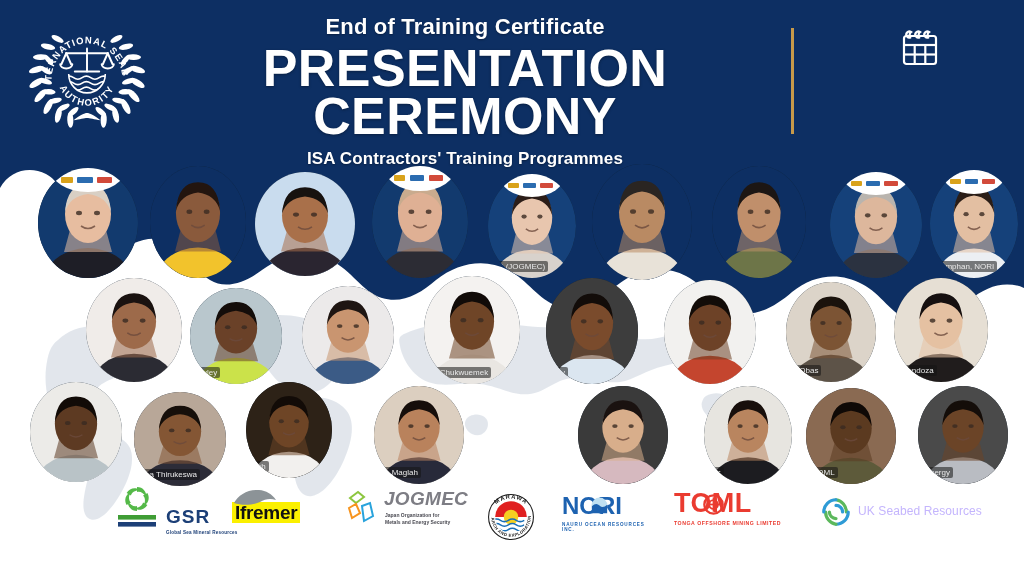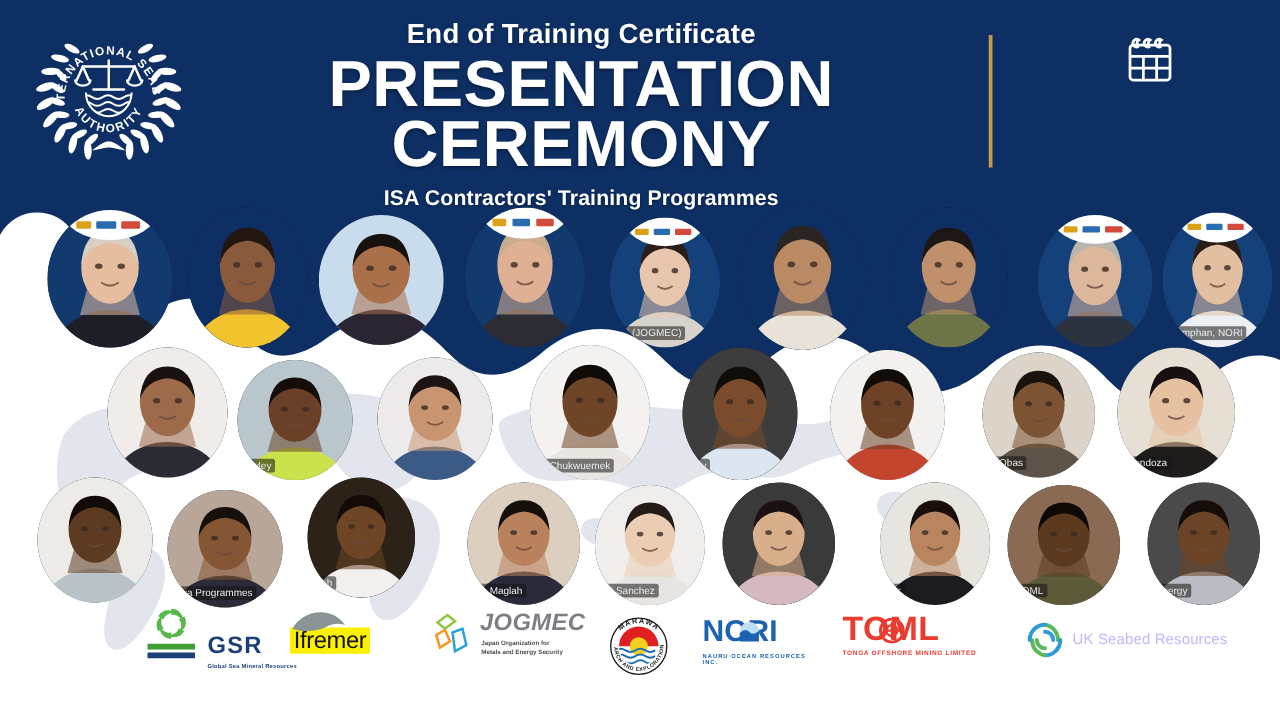--- a/index.html
+++ b/index.html
@@ -46,21 +46,21 @@
   .footer{position:absolute;left:0;top:476px;width:1024px;height:100px;z-index:6;}
   .logo{position:absolute;}
   .lg-txt{font-family:"Liberation Sans",sans-serif;}
 
   .bgr-main{font-size:15px;font-weight:bold;color:#1f4e8c;letter-spacing:.5px;}
   .bgr-sub{font-size:4.6px;font-weight:bold;color:#1f4e8c;line-height:6.4px;margin-top:2px;}
 
   .gsr-main{font-size:19px;font-weight:bold;color:#1c3f77;letter-spacing:1px;}
   .gsr-sub{font-size:4.6px;font-weight:bold;color:#1c3f77;letter-spacing:.2px;margin-top:2px;}
 
-  .ifremer-txt{font-size:19px;font-weight:normal;color:#111;background:#fbf000;
+  .ifremer-txt{font-size:19px;font-weight:bold;color:#111;background:#fbf000;
                padding:0 3px;letter-spacing:-.3px;}
 
   .jog-main{font-size:19px;font-weight:bold;color:#7d7d84;letter-spacing:.3px;}
   .jog-sub{font-size:5px;font-weight:bold;color:#4a4a52;line-height:7px;margin-top:2px;}
 
   .nori-main{font-size:24px;font-weight:bold;color:#1d62b0;letter-spacing:.6px;}
   .nori-sub{font-size:4.6px;font-weight:bold;color:#1d62b0;letter-spacing:.85px;margin-top:2px;}
 
   .toml-main{font-size:27px;font-weight:bold;color:#ea3b30;letter-spacing:.4px;}
   .toml-sub{font-size:5.2px;font-weight:bold;color:#ea3b30;letter-spacing:.55px;margin-top:1px;}
@@ -529,21 +529,21 @@
           <svg viewBox="0 0 100 110" preserveAspectRatio="none" style="position:absolute;inset:0;width:100%;height:100%">
             <ellipse cx="50" cy="118" rx="46" ry="38" fill="#2c2c38"></ellipse>
             <path d="M32,62 Q50,74 68,62 L74,84 L26,84 Z" fill="#845634" opacity=".55"></path>
             <ellipse cx="50" cy="46" rx="23" ry="29" fill="#845634"></ellipse>
             <path d="M27,44 Q29,16 50,16 Q71,16 73,44 Q68,28 50,26 Q32,28 27,44 Z" fill="#160f0a"></path>
             <ellipse cx="41" cy="45" rx="3" ry="2.2" fill="#3a2a22" opacity=".8"></ellipse>
             <ellipse cx="59" cy="45" rx="3" ry="2.2" fill="#3a2a22" opacity=".8"></ellipse>
             <path d="M43,58 q7,5 14,0" stroke="#6b4a3c" stroke-width="1.6" fill="none" opacity=".8"></path>
           </svg>
         </div>
-        <div class="nm">uga Programmes</div>
+        <div class="nm">uga Thirukeswa</div>
       </div>
       <div class="ph" style="left: 246px; top: 382px; width: 86px; height: 96px;">
         <div class="inner" style="background: rgb(45, 34, 23);">
           <svg viewBox="0 0 100 110" preserveAspectRatio="none" style="position:absolute;inset:0;width:100%;height:100%">
             <ellipse cx="50" cy="118" rx="46" ry="38" fill="#f2f0ee"></ellipse>
             <path d="M32,62 Q50,74 68,62 L74,84 L26,84 Z" fill="#6e4526" opacity=".55"></path>
             <ellipse cx="50" cy="46" rx="23" ry="29" fill="#6e4526"></ellipse>
             <path d="M27,44 Q29,16 50,16 Q71,16 73,44 Q68,28 50,26 Q32,28 27,44 Z" fill="#120b07"></path>
             <ellipse cx="41" cy="45" rx="3" ry="2.2" fill="#3a2a22" opacity=".8"></ellipse>
             <ellipse cx="59" cy="45" rx="3" ry="2.2" fill="#3a2a22" opacity=".8"></ellipse>
@@ -558,34 +558,20 @@
             <ellipse cx="50" cy="118" rx="46" ry="38" fill="#282a3a"></ellipse>
             <path d="M32,62 Q50,74 68,62 L74,84 L26,84 Z" fill="#b9825c" opacity=".55"></path>
             <ellipse cx="50" cy="46" rx="23" ry="29" fill="#b9825c"></ellipse>
             <path d="M27,44 Q29,16 50,16 Q71,16 73,44 Q68,28 50,26 Q32,28 27,44 Z" fill="#160e0b"></path>
             <ellipse cx="41" cy="45" rx="3" ry="2.2" fill="#3a2a22" opacity=".8"></ellipse>
             <ellipse cx="59" cy="45" rx="3" ry="2.2" fill="#3a2a22" opacity=".8"></ellipse>
             <path d="M43,58 q7,5 14,0" stroke="#6b4a3c" stroke-width="1.6" fill="none" opacity=".8"></path>
           </svg>
         </div>
         <div class="nm">M. Maglah</div>
-      </div>
-      <div class="ph" style="left: 476px; top: 388px; width: 88px; height: 96px;">
-        <div class="inner" style="background: rgb(240, 238, 236);">
-          <svg viewBox="0 0 100 110" preserveAspectRatio="none" style="position:absolute;inset:0;width:100%;height:100%">
-            <ellipse cx="50" cy="118" rx="46" ry="38" fill="#e7e4e1"></ellipse>
-            <path d="M32,62 Q50,74 68,62 L74,84 L26,84 Z" fill="#ebcdb4" opacity=".55"></path>
-            <ellipse cx="50" cy="46" rx="23" ry="29" fill="#ebcdb4"></ellipse>
-            <path d="M27,44 Q29,16 50,16 Q71,16 73,44 Q68,28 50,26 Q32,28 27,44 Z" fill="#241a16"></path>
-            <ellipse cx="41" cy="45" rx="3" ry="2.2" fill="#3a2a22" opacity=".8"></ellipse>
-            <ellipse cx="59" cy="45" rx="3" ry="2.2" fill="#3a2a22" opacity=".8"></ellipse>
-            <path d="M43,58 q7,5 14,0" stroke="#6b4a3c" stroke-width="1.6" fill="none" opacity=".8"></path>
-          </svg>
-        </div>
-        <div class="nm">eli Sanchez</div>
       </div>
       <div class="ph" style="left: 578px; top: 386px; width: 90px; height: 98px;">
         <div class="inner" style="background: rgb(58, 58, 58);">
           <svg viewBox="0 0 100 110" preserveAspectRatio="none" style="position:absolute;inset:0;width:100%;height:100%">
             <ellipse cx="50" cy="118" rx="46" ry="38" fill="#d6b9bf"></ellipse>
             <path d="M32,62 Q50,74 68,62 L74,84 L26,84 Z" fill="#d8ae8b" opacity=".55"></path>
             <ellipse cx="50" cy="46" rx="23" ry="29" fill="#d8ae8b"></ellipse>
             <path d="M27,44 Q29,16 50,16 Q71,16 73,44 Q68,28 50,26 Q32,28 27,44 Z" fill="#1a1210"></path>
             <ellipse cx="41" cy="45" rx="3" ry="2.2" fill="#3a2a22" opacity=".8"></ellipse>
             <ellipse cx="59" cy="45" rx="3" ry="2.2" fill="#3a2a22" opacity=".8"></ellipse>

